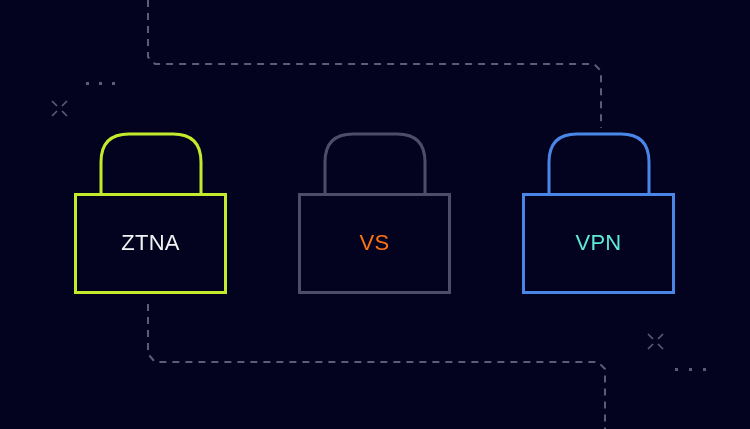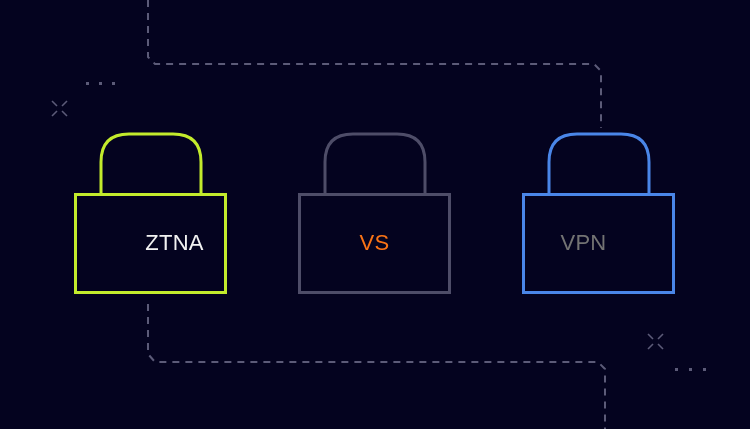--- a/index.html
+++ b/index.html
@@ -50,15 +50,15 @@
     <path d="M325 194 V162 Q325 134 353 134 H397 Q425 134 425 162 V194"></path>
     <rect x="299.5" y="194.5" width="150" height="98"></rect>
   </g>
 
   <g fill="none" stroke="#4a86e8" stroke-width="3">
     <path d="M549 194 V162 Q549 134 577 134 H621 Q649 134 649 162 V194"></path>
     <rect x="523.5" y="194.5" width="150" height="98"></rect>
   </g>
 </svg>
 
-<div class="lock-label" style="left:75px; top:230px; color:#f2f2f2;padding-left:24px;">ZTNA</div>
+<div class="lock-label" style="left:75px; top:230px; color:#f2f2f2;">ZTNA</div>
 <div class="lock-label" style="left:299px; top:230px; color:#f97316;">VS</div>
-<div class="lock-label" style="left:508px; top:230px; color:#737373;">VPN</div>
+<div class="lock-label" style="left:523px; top:230px; color:#5eead4;">VPN</div>
 
 </body></html>

